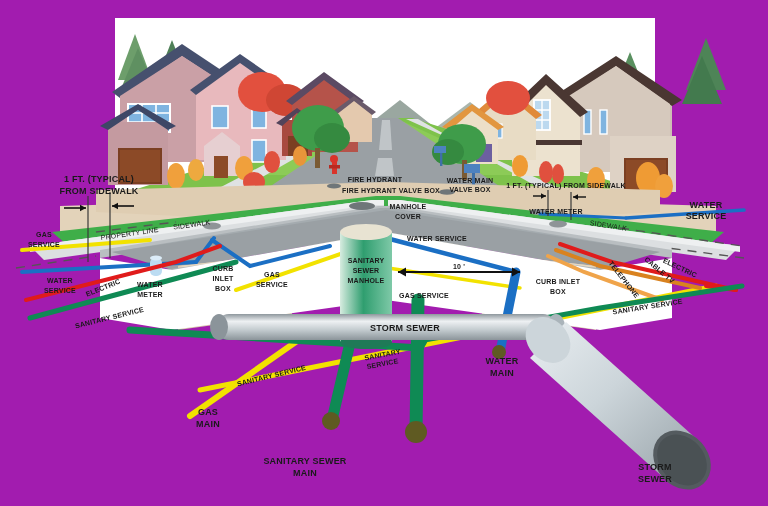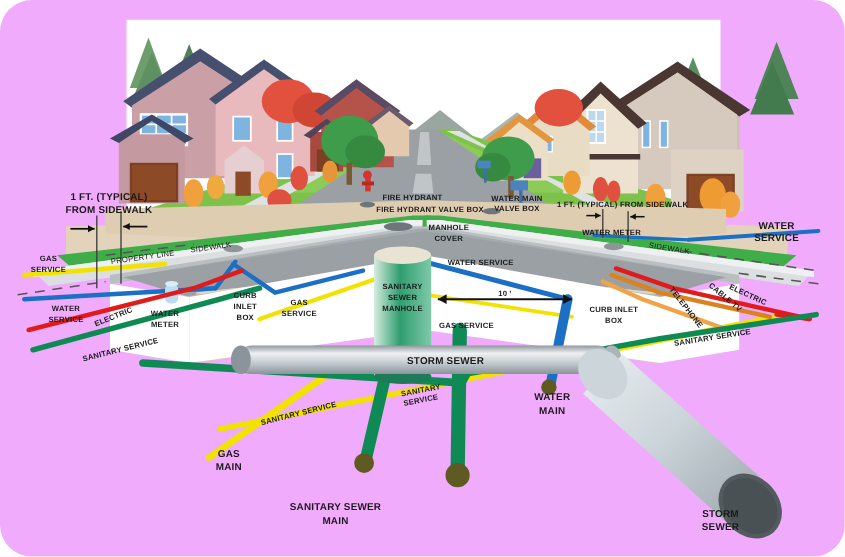--- a/index.html
+++ b/index.html
@@ -1,18 +1,18 @@
 <!DOCTYPE html>
 <html><head>
 <meta charset="utf-8">
 <style>
   html,body{margin:0;padding:0;background:#ffffff;}
   body{width:768px;height:506px;overflow:hidden;
        font-family:"Liberation Sans","DejaVu Sans",sans-serif;}
-  #stage{position:relative;width:768px;height:506px;background:#f0abfc;border-radius:29px;}
+  #stage{position:relative;width:768px;height:506px;background:#a21caf;}
   #stage svg{position:absolute;left:0;top:0;}
   .lbl{font-family:"Liberation Sans","DejaVu Sans",sans-serif;
        fill:#1a1a1a;font-size:8.2px;letter-spacing:.2px;}
   .lbl.sm{font-size:7px;}
   .lbl.md{font-size:9px;}
   .lbl.b{font-weight:bold;}
   .ctr{text-anchor:middle;}
 </style>
 </head>
 <body>

